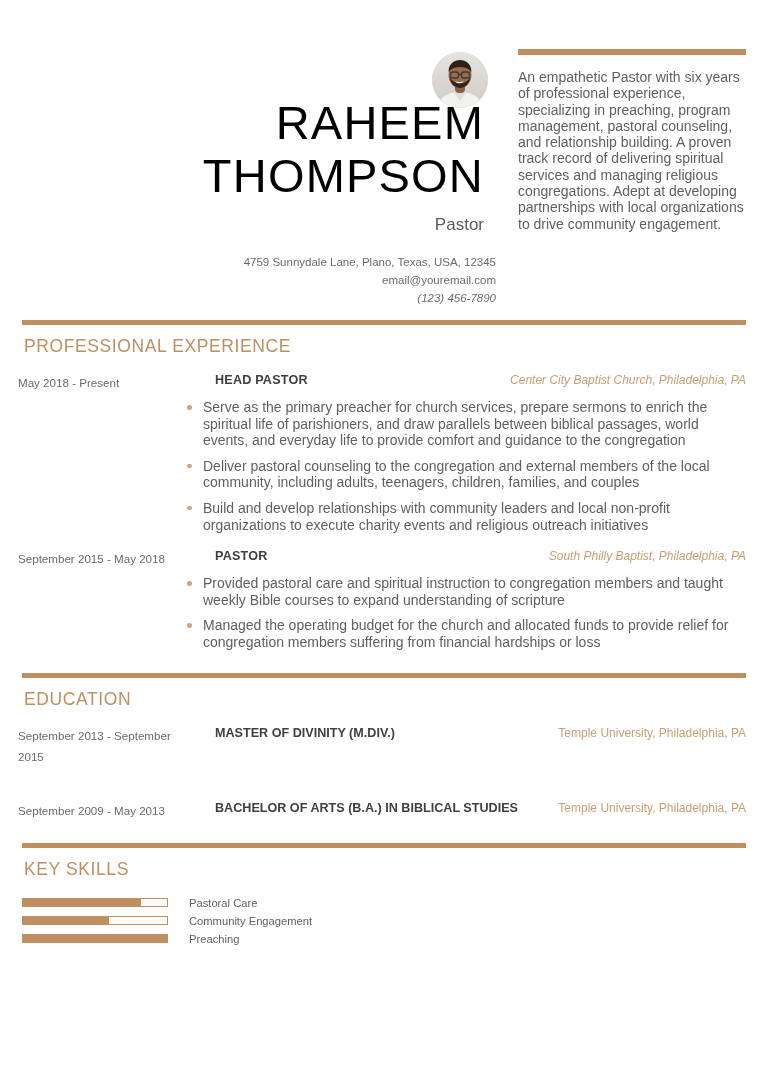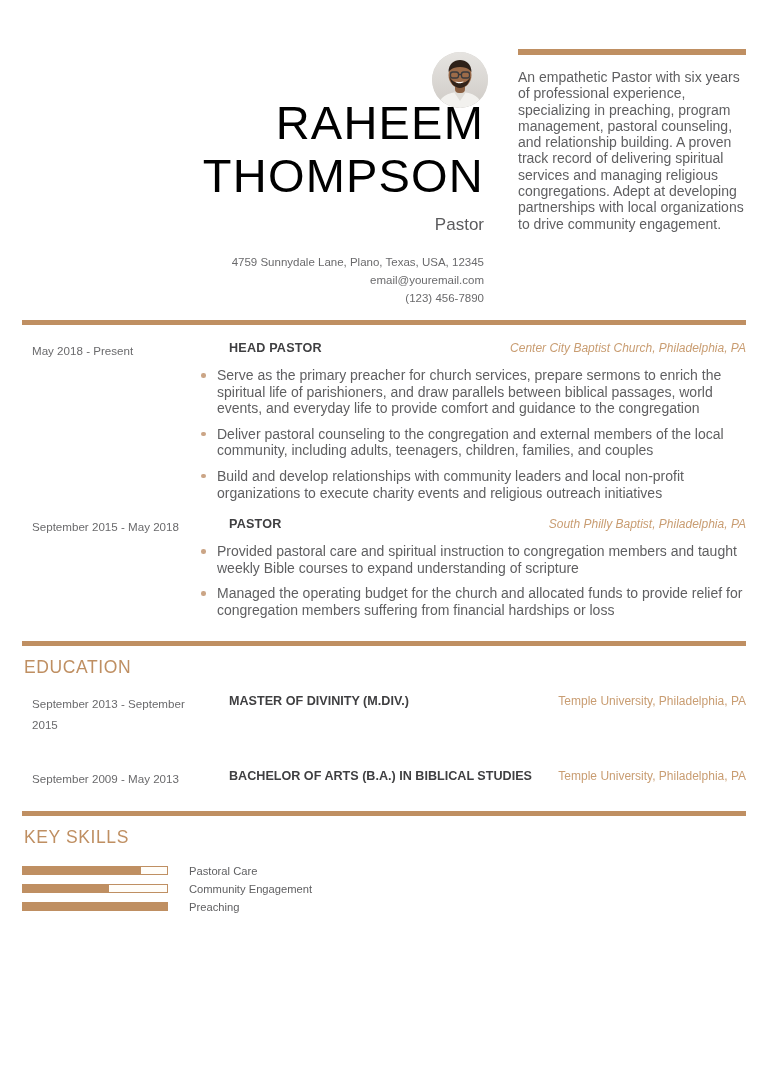--- a/index.html
+++ b/index.html
@@ -56,29 +56,29 @@
   .job-title {
     margin-top: 12px;
     font-size: 17px;
     line-height: 22px;
     color: #5b5b5d;
     font-weight: 400;
   }
 
   .contact {
     position: absolute;
-    left: 60px;
+    left: 72px;
     top: 253px;
     width: 424px;
     text-align: right;
     font-size: 11.5px;
     line-height: 18px;
     color: #6a6a6c;
   }
-  .contact .phone { }
+  .contact .phone { font-style: italic; }
 
   
   .summary-col {
     position: absolute;
     left: 518px;
     top: 49px;
     width: 228px;
   }
   .accent-bar {
     width: 228px;
@@ -105,21 +105,21 @@
     font-size: 17.5px;
     letter-spacing: 0.6px;
     color: #bf8f62;
     font-weight: 400;
     text-transform: uppercase;
   }
 
   .entry {
     position: relative;
     display: flex;
-    margin-left: 32px;
+    margin-left: 18px;
     margin-right: 22px;
     margin-top: 14px;
   }
   .entry-date {
     width: 165px;
     flex: 0 0 165px;
     font-size: 11.6px;
     line-height: 21px;
     color: #6a6a6c;
     padding-top: 1px;
@@ -262,20 +262,21 @@
     </div>
 
     <div class="summary-col">
       <div class="accent-bar"></div>
       <div class="summary-text">An empathetic Pastor with six years of professional experience, specializing in preaching, program management, pastoral counseling, and relationship building. A proven track record of delivering spiritual services and managing religious congregations. Adept at developing partnerships with local organizations to drive community engagement.</div>
     </div>
   </div>
 
   <div class="section">
     <div class="divider"></div>
+    <div class="section-title">PROFESSIONAL EXPERIENCE</div>
 
     <div class="entry">
       <div class="entry-date">May 2018 - Present</div>
       <div class="entry-main">
         <div class="entry-headrow">
           <div class="entry-role">HEAD PASTOR</div>
           <div class="entry-org italic">Center City Baptist Church, Philadelphia, PA</div>
         </div>
         <ul class="bullets">
           <li>Serve as the primary preacher for church services, prepare sermons to enrich the spiritual life of parishioners, and draw parallels between biblical passages, world events, and everyday life to provide comfort and guidance to the congregation</li>

